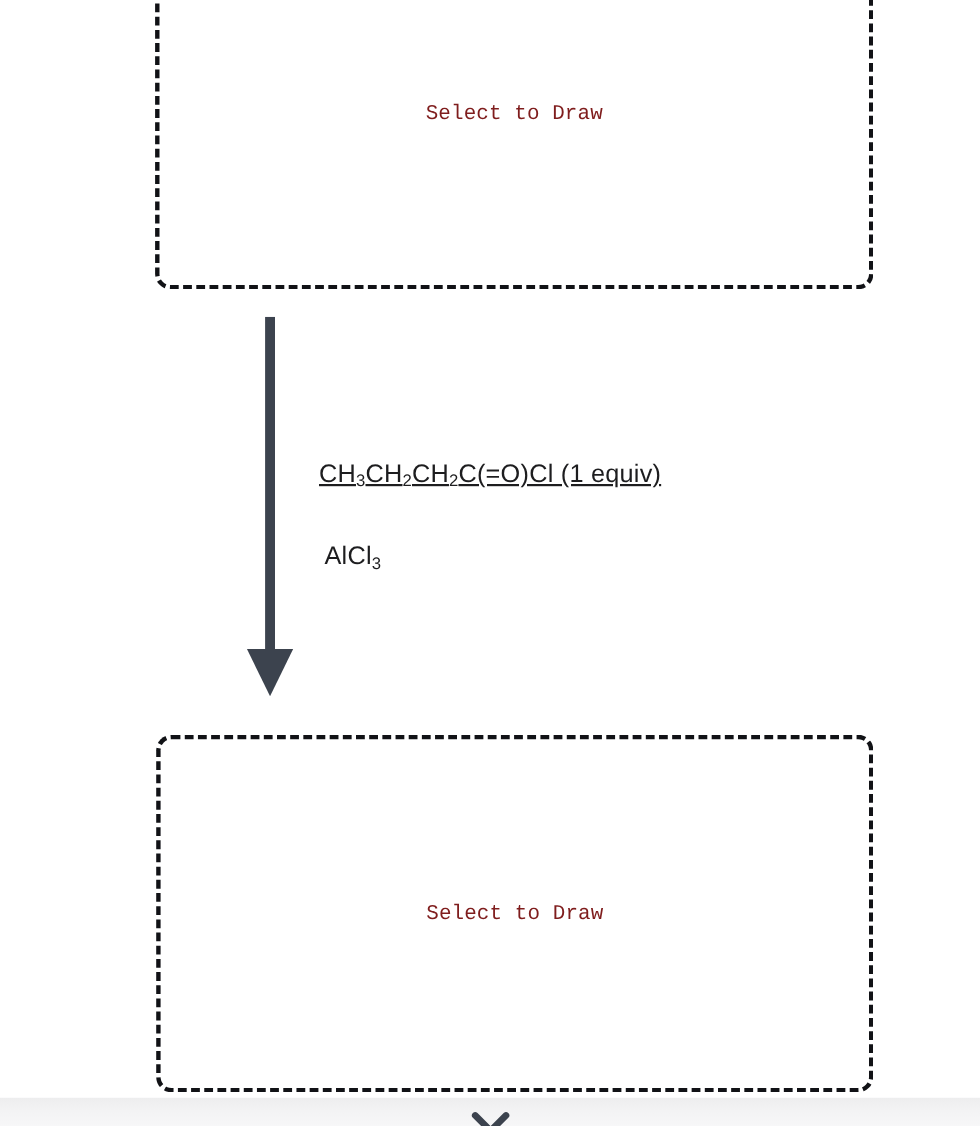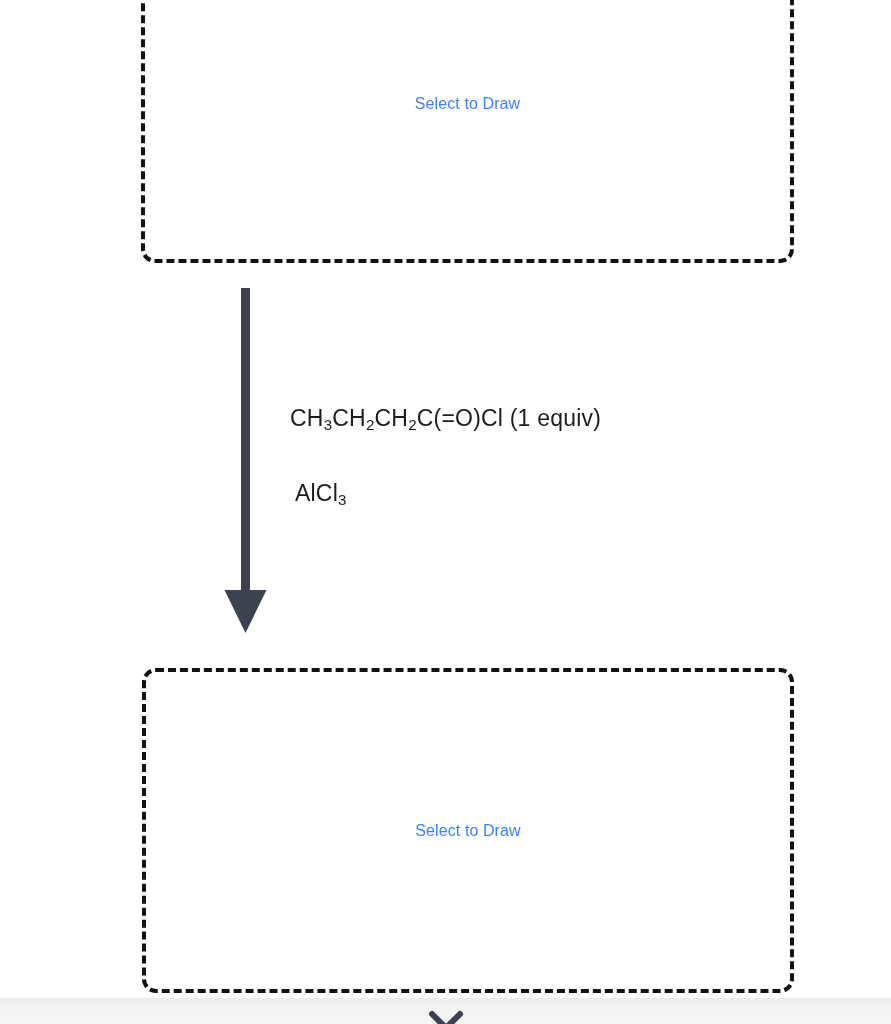--- a/index.html
+++ b/index.html
@@ -32,26 +32,27 @@
     position: absolute;
     box-sizing: border-box;
     background: #ffffff;
     border: 4px dashed #111216;
     border-radius: 14px;
     display: flex;
     align-items: center;
     justify-content: center;
   }
   .draw-box .draw-box-label {
-    font-size: 16px;
+    font-size: 19px;
     line-height: 1;
-    color: #3b82f6;
+    color: #7f1d1d;
     letter-spacing: 0.1px;
     white-space: nowrap;
     user-select: none;
+    font-family: Liberation Mono, monospace;
   }
 
   
   #box-reactant {
     left: 141px;
     top: -165px;
     width: 653px;
     height: 428px;
   }
   #box-reactant .draw-box-label {
@@ -86,21 +87,22 @@
     width: 520px;
   }
   .conditions .cond-line {
     font-size: 23px;
     line-height: 1.08;
     color: #1d1d1f;
     white-space: nowrap;
     letter-spacing: 0.2px;
   }
   .conditions .cond-line.reagent {
-    margin: 0 0 50px 0;
+    margin: 12px 0 50px 0;
+    text-decoration: underline;
   }
   .conditions .cond-line.catalyst {
     margin: 5px;
   }
   .conditions sub {
     font-size: 0.66em;
     line-height: 0;
     vertical-align: baseline;
     position: relative;
     bottom: -0.26em;

